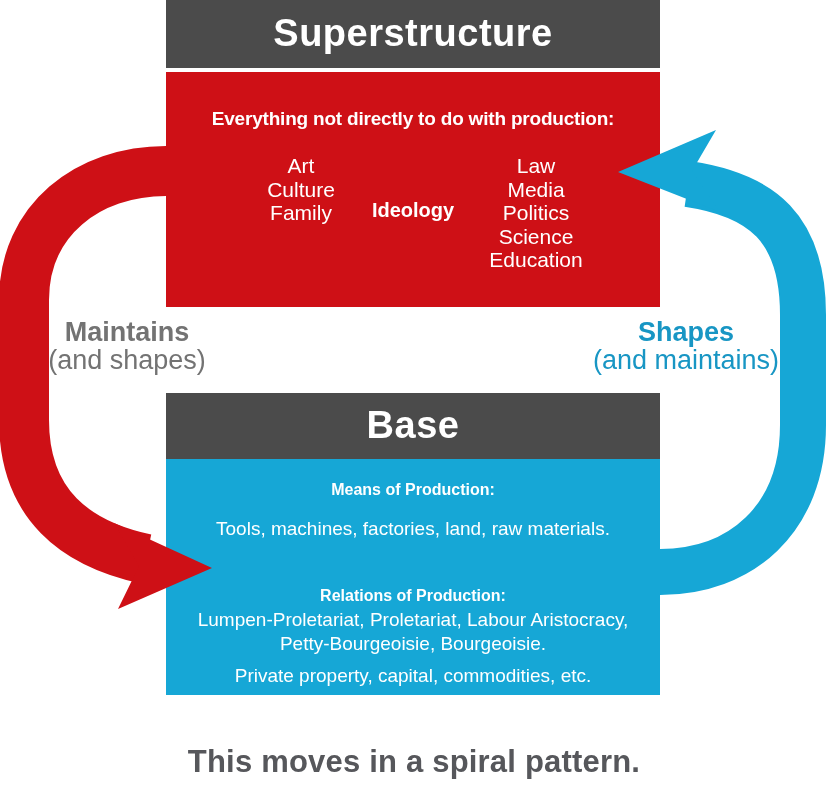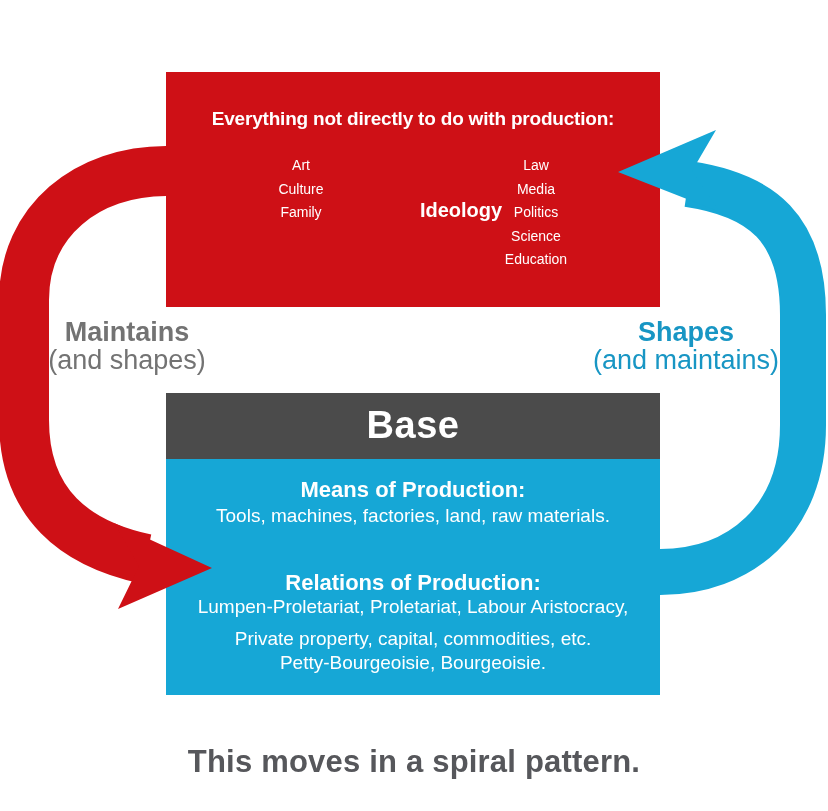--- a/index.html
+++ b/index.html
@@ -15,54 +15,57 @@
   }
   #ss-header{height:68px;font-size:38px;line-height:66px;letter-spacing:0.5px;}
   #ss-body{
     position:absolute;left:0;top:72px;width:100%;height:235px;
     background:#CE1016;color:#ffffff;text-align:center;
   }
   .prod-heading{
     position:absolute;left:0;top:36px;width:100%;
     font-weight:bold;font-size:19px;line-height:22px;letter-spacing:-0.2px;
   }
-  .col{position:absolute;top:82px;font-size:14px;line-height:23.5px;}
+  .col{position:absolute;top:82px;font-size:21px;line-height:23.5px;}
   .col-left{left:0;width:270px;}
   .col-right{right:0;width:248px;}
   .ideology{
     position:absolute;left:0;top:126px;width:100%;
-    font-weight:bold;font-size:20px;line-height:24px;padding-left:48px;
+    font-weight:bold;font-size:20px;line-height:24px;
   }
   .arrow-label{position:absolute;text-align:center;font-size:27px;line-height:28px;}
   #maintains-label{left:20px;top:318px;width:214px;color:#737373;}
   #shapes-label{left:579px;top:318px;width:214px;color:#1896C4;}
   .arrow-label .l1{font-weight:bold;}
   #base-header{height:66px;font-size:38px;line-height:64px;letter-spacing:0.5px;}
   #base-body{
     position:absolute;left:0;top:66px;width:100%;height:236px;
     background:#16A7D6;color:#ffffff;text-align:center;font-size:19px;
   }
-  .sub-heading{font-weight:bold;font-size:22px;line-height:25px;}
+  .sub-heading{font-weight:bold;font-size:16px;line-height:25px;}
   #means-heading{padding-top:18px;}
-  #means-items{line-height:24px;margin-top:2px;}
+  #means-items{line-height:24px;margin-top:15px;}
   #relations-heading{margin-top:42px;}
   .body-line{line-height:24px;}
   #relations-extra{margin-top:8px;}
   #caption{
     position:absolute;left:0;top:722px;width:828px;text-align:center;
     color:#56575B;font-weight:bold;font-size:31px;line-height:38px;letter-spacing:0.2px;margin-top:21px;
   }
   #arrows{position:absolute;left:0;top:0;pointer-events:none;}
 </style>
 </head>
 <body>
 
 <div id="canvas">
 
   <div class="panel" style="top:0;height:303px;">
+    <div id="ss-header" class="panel-header">
+      <span>Superstructure</span>
+    </div>
     <div id="ss-body">
       <div class="prod-heading">Everything not directly to do with production:</div>
       <div class="col col-left">
         <div>Art</div>
         <div>Culture</div>
         <div>Family</div>
       </div>
       <div class="ideology">Ideology</div>
       <div class="col col-right">
         <div>Law</div>
@@ -86,22 +89,22 @@
 
   <div class="panel" style="top:393px;height:302px;">
     <div id="base-header" class="panel-header">
       <span>Base</span>
     </div>
     <div id="base-body">
       <div id="means-heading" class="sub-heading">Means of Production:</div>
       <div id="means-items" class="body-line">Tools, machines, factories, land, raw materials.</div>
       <div id="relations-heading" class="sub-heading">Relations of Production:</div>
       <div class="body-line">Lumpen-Proletariat, Proletariat, Labour Aristocracy,</div>
+      <div class="body-line">Petty-Bourgeoisie, Bourgeoisie.</div>
       <div id="relations-extra" class="body-line">Private property, capital, commodities, etc.</div>
-      <div class="body-line">Petty-Bourgeoisie, Bourgeoisie.</div>
     </div>
   </div>
 
   <div id="caption">
     <div>This moves in a spiral pattern.</div>
   </div>
 
   <svg id="arrows" width="828" height="811" viewBox="0 0 828 811">
     <g>
       <path d="M 166 171 C 88 171 24 220 24 300 L 24 420 C 24 505 76 544 146 559" fill="none" stroke="#CE1016" stroke-width="50" stroke-linecap="butt"></path>

